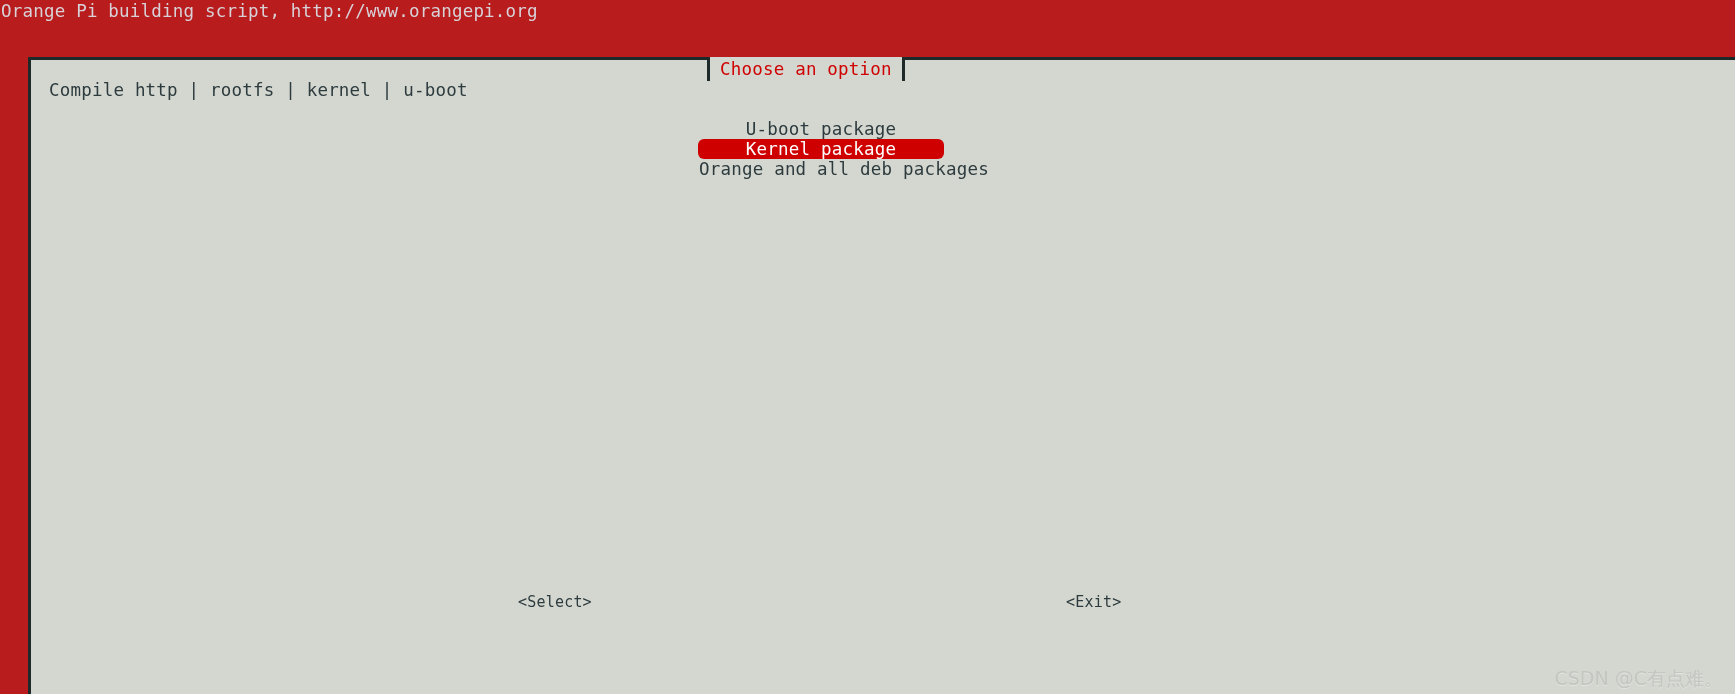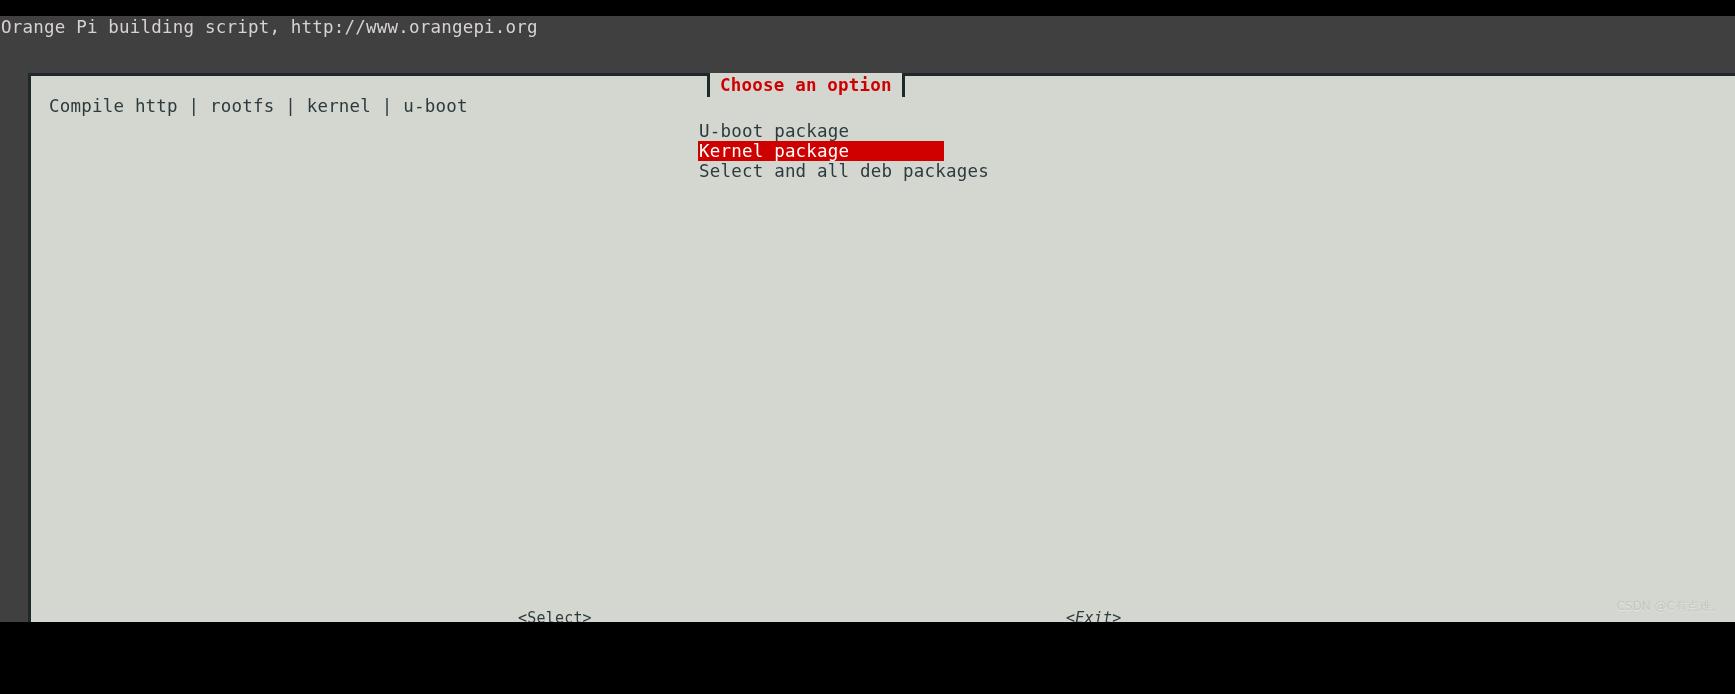--- a/index.html
+++ b/index.html
@@ -3,25 +3,24 @@
 <meta charset="utf-8">
 <style>
   html, body {
     margin: 0;
     padding: 0;
     background: #000;
   }
   #screen {
     position: relative;
     width: 1735px;
-    height: 606px;
-    background: #404040;
+    height: 694px;
+    background: #b91c1c;
     overflow: hidden;
     font-family: "DejaVu Sans Mono", "Liberation Mono", monospace;
-    margin-top: 16px;
   }
 
   
   #banner {
     position: absolute;
     left: 0;
     top: 0;
     width: 100%;
     height: 22px;
     line-height: 22px;
@@ -48,21 +47,20 @@
   
   #title-wrap {
     position: absolute;
     left: 0;
     top: 57px;
     width: 1735px;
     height: 24px;
     display: flex;
     align-items: center;
     pointer-events: none;
-    font-weight: bold;
   }
   #title-spacer-left {
     width: 707px;
     flex: none;
   }
   .title-tick {
     width: 3px;
     height: 24px;
     background: #1e2a29;
     flex: none;
@@ -87,86 +85,88 @@
     font-size: 17.5px;
     line-height: 22px;
     white-space: pre;
     letter-spacing: 0.2px;
   }
 
   
   #option-list {
     position: absolute;
     left: 667px;
-    top: 45px;
+    top: 59px;
     width: 246px;
+    text-align: center;
   }
   .option-row {
     font-size: 17.5px;
     line-height: 20px;
     height: 20px;
     color: #2d3b3e;
     white-space: pre;
     letter-spacing: 0.2px;
     padding: 0 1px;
   }
   .option-row.selected {
     background: #cf0000;
     color: #ffffff;
     width: 246px;
     box-sizing: border-box;
+    border-radius: 6px;
   }
 
   
   #buttons {
     position: absolute;
     left: 0;
     top: 530px;
     width: 1690px;
     height: 24px;
   }
   .dlg-button {
     position: absolute;
     font-size: 15px;
     line-height: 24px;
     color: #2d3b3e;
     white-space: pre;
     letter-spacing: 0.2px;
   }
   #btn-select { left: 487px; }
-  #btn-exit   { left: 1035px; font-style: italic; }
+  #btn-exit   { left: 1035px; }
 
   
   #watermark {
     position: absolute;
     right: 12px;
     bottom: 6px;
     color: #c2c6bf;
     font-family: "DejaVu Sans", "Liberation Sans", sans-serif;
-    font-size: 12px;
+    font-size: 19px;
     line-height: 20px;
     white-space: pre;
     text-shadow: 0 1px 0 #e2e5e0;
   }
 </style>
 </head>
 <body>
 
 <div id="screen">
 
   <div id="banner">Orange Pi building script, http://www.orangepi.org</div>
 
   <div id="dialog">
 
     <div id="menu-header">Compile http | rootfs | kernel | u-boot</div>
 
     <div id="option-list">
       <div class="option-row">U-boot package</div>
       <div class="option-row selected">Kernel package</div>
-      <div class="option-row">Select and all deb packages</div>
+      <div class="option-row">Orange and all deb packages</div>
     </div>
 
     <div id="buttons">
       <div class="dlg-button" id="btn-select">&lt;Select&gt;</div>
       <div class="dlg-button" id="btn-exit">&lt;Exit&gt;</div>
     </div>
 
   </div>
 
   <div id="title-wrap">

